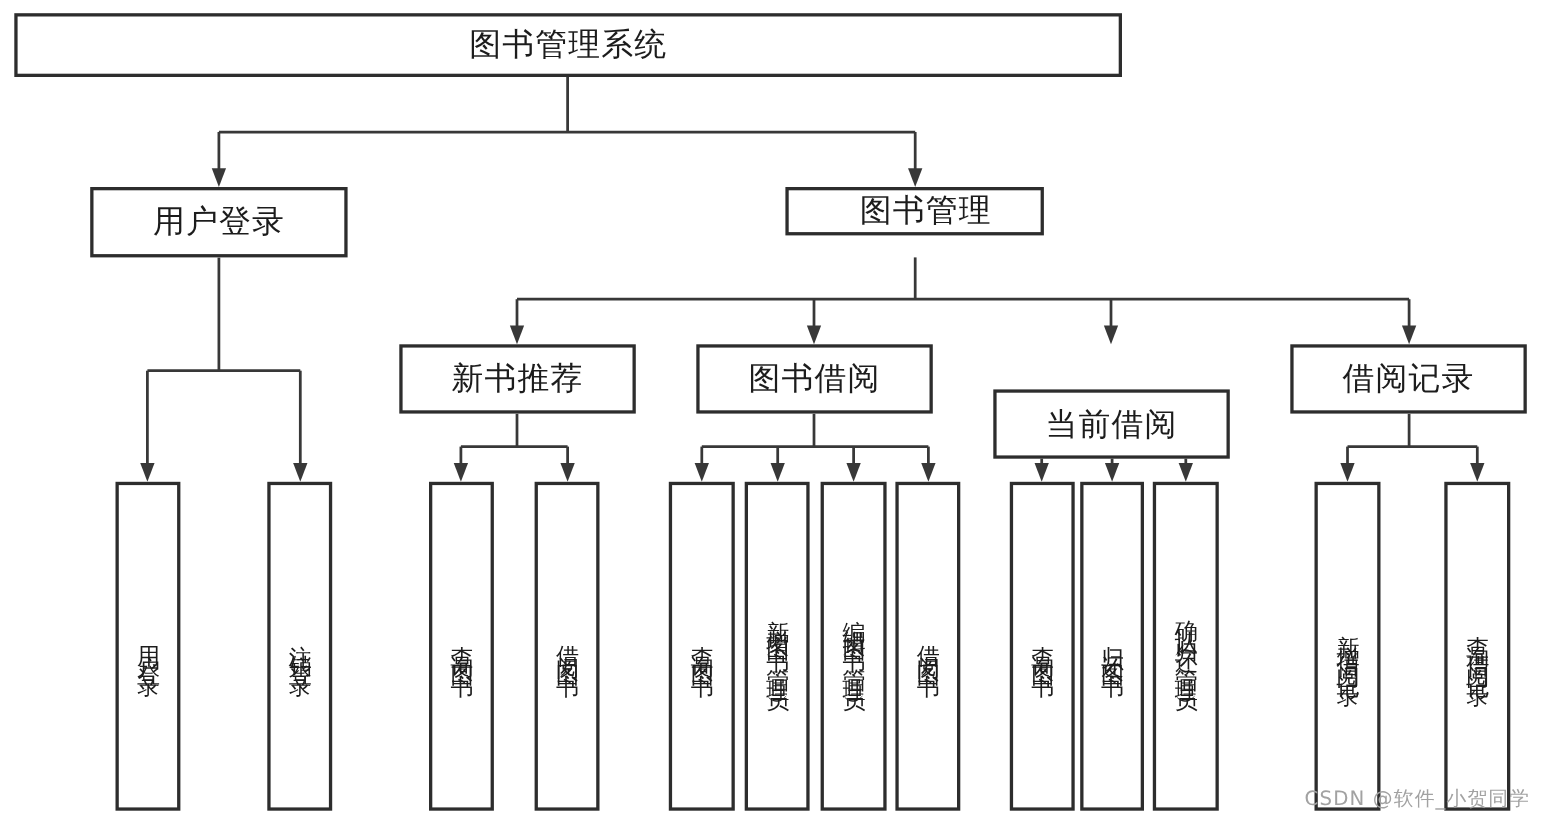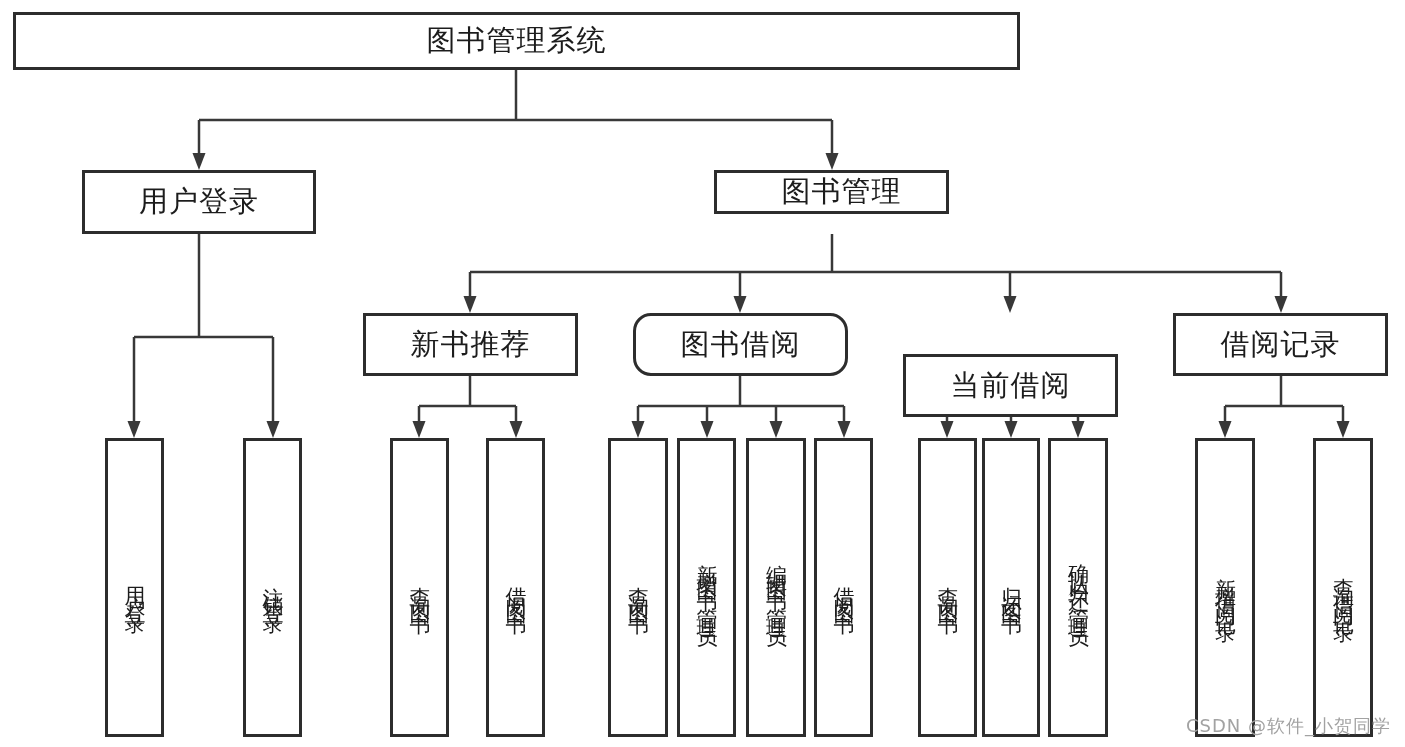--- a/index.html
+++ b/index.html
@@ -114,21 +114,21 @@
   <div class="hbox" style="left:82px; top:170px; width:234px; height:64px;">
     <span>用户登录</span>
   </div>
   <div class="hbox" style="left:714px; top:170px; width:235px; height:44px;padding-left:20px;">
     <span>图书管理</span>
   </div>
 
   <div class="hbox" style="left:363px; top:313px; width:215px; height:63px;">
     <span>新书推荐</span>
   </div>
-  <div class="hbox" style="left:633px; top:313px; width:215px; height:63px;border-radius:18px;">
+  <div class="hbox" style="left:633px; top:313px; width:215px; height:63px;">
     <span>图书借阅</span>
   </div>
   <div class="hbox" style="left:903px; top:313px; width:215px; height:63px;margin-top:41px;">
     <span>当前借阅</span>
   </div>
   <div class="hbox" style="left:1173px; top:313px; width:215px; height:63px;">
     <span>借阅记录</span>
   </div>
 
   <div class="vbox" style="left:105px; top:438px; width:59px; height:299px;">

